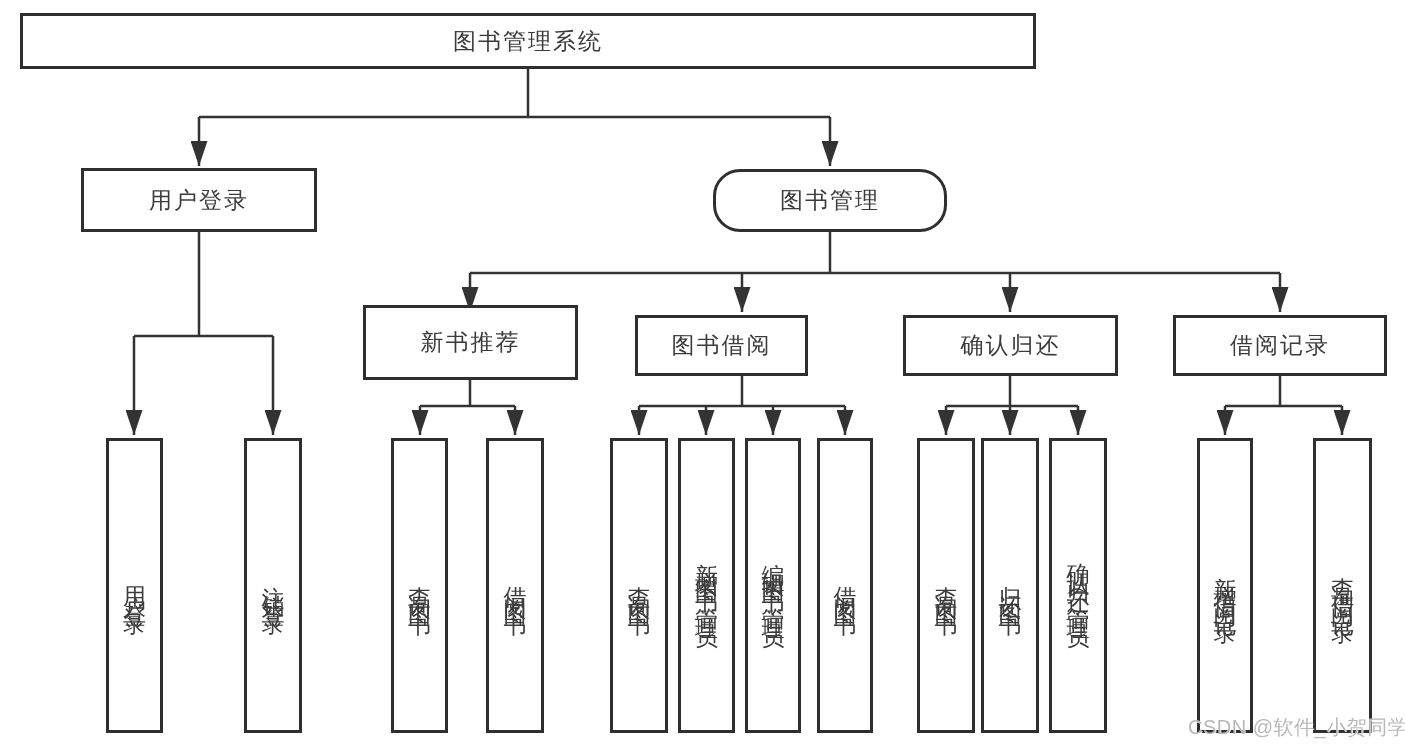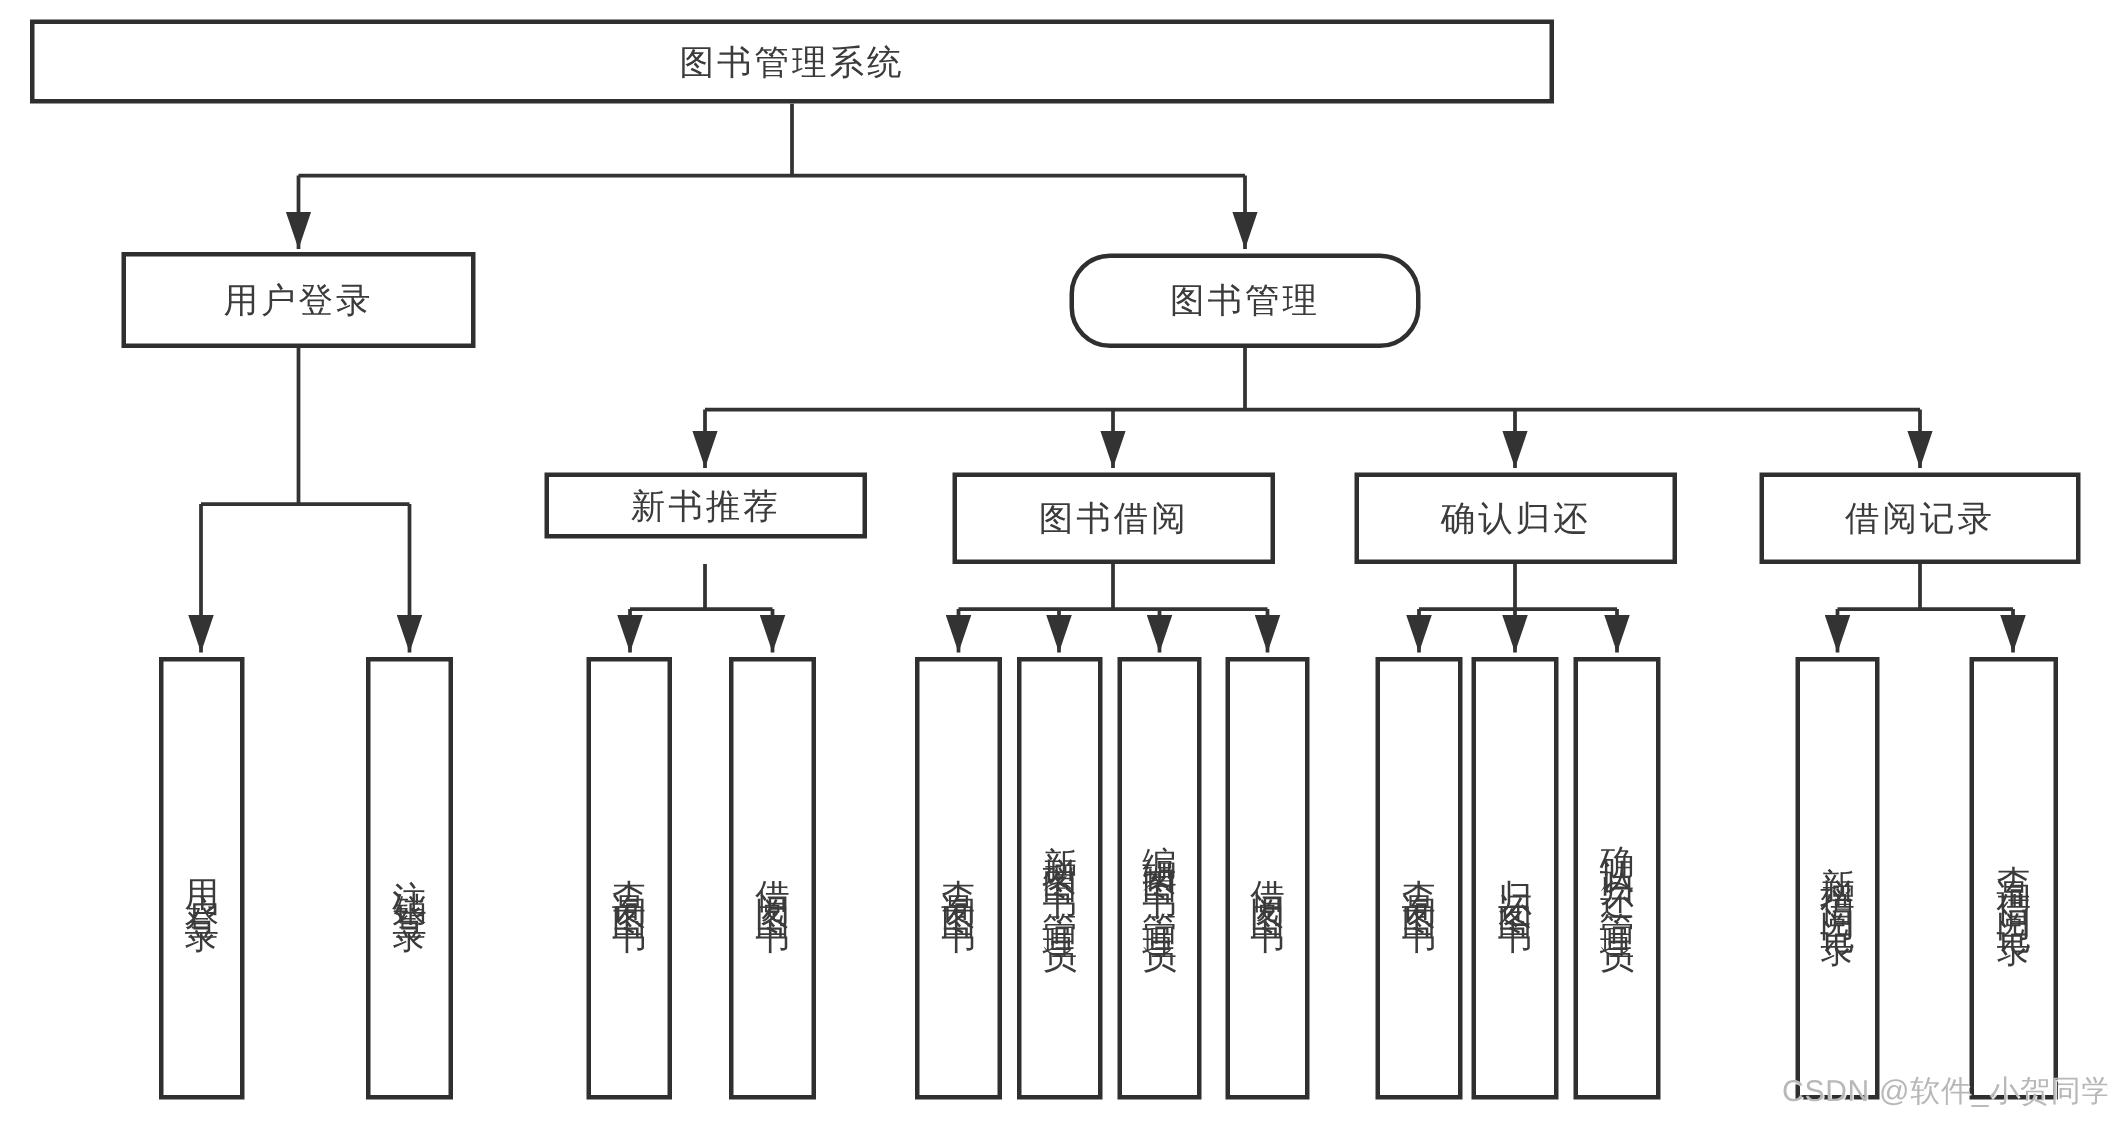--- a/index.html
+++ b/index.html
@@ -136,24 +136,24 @@
     <span>图书管理系统</span>
   </div>
 
   <div class="box hbox" style="left:81px;top:168px;width:236px;height:64px;">
     <span>用户登录</span>
   </div>
   <div class="box hbox" style="left:713px;top:169px;width:234px;height:63px;border-radius:27px;">
     <span>图书管理</span>
   </div>
 
-  <div class="box hbox" style="left:363px;top:315px;width:215px;height:44px;">
+  <div class="box hbox" style="left:363px;top:305px;width:215px;height:75px;">
     <span>新书推荐</span>
   </div>
-  <div class="box hbox" style="left:635px;top:315px;width:215px;height:61px;">
+  <div class="box hbox" style="left:635px;top:315px;width:173px;height:61px;">
     <span>图书借阅</span>
   </div>
   <div class="box hbox" style="left:903px;top:315px;width:215px;height:61px;">
     <span>确认归还</span>
   </div>
   <div class="box hbox" style="left:1173px;top:315px;width:214px;height:61px;">
     <span>借阅记录</span>
   </div>
 
   <div class="box leaf" style="left:106px;width:57px;">

